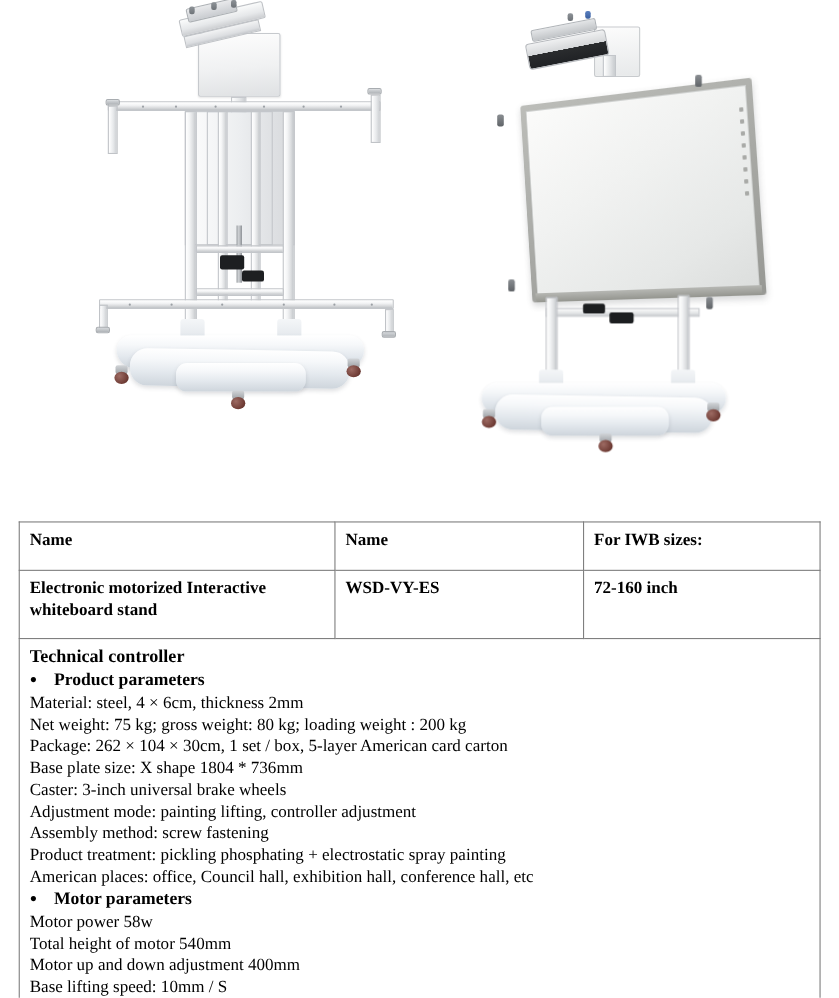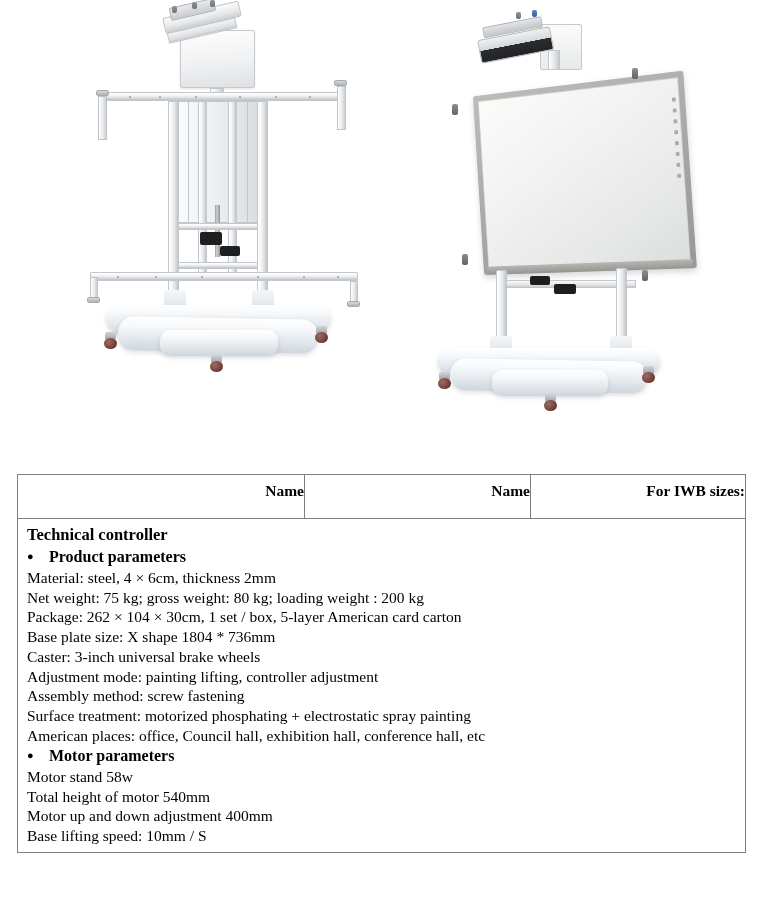--- a/index.html
+++ b/index.html
@@ -280,21 +280,21 @@
     vertical-align: top;
     padding: 6px 0 6px 9px;
     font-size: 15.5px;
     line-height: 1.30;
   }
   .spec-table td.h { font-weight: bold; }
   .col-a { width: 287px; }
   .col-b { width: 226px; }
   .col-c { width: 215px; }
 
-  .row-head td { height: 31px; text-align: right; }
+  .row-head td { height: 31px; }
   .row-val  td { height: 49px; }
 
   .tech-cell { padding: 5px 0 6px 9px; }
   .tech-title {
     font-weight: bold;
     font-size: 16.5px;
     line-height: 1.26;
     margin: 0 0 1px 0;
   }
   .bullet-line {
@@ -460,48 +460,53 @@
     <col class="col-a">
       <col class="col-b">
       <col class="col-c">
   </colgroup>
   <tbody>
     <tr class="row-head">
       <td class="h">Name</td>
       <td class="h">Name</td>
       <td class="h">For IWB sizes:</td>
     </tr>
+    <tr class="row-val">
+      <td class="h">Electronic motorized Interactive whiteboard stand</td>
+      <td class="h">WSD-VY-ES</td>
+      <td class="h">72-160 inch</td>
+    </tr>
     <tr>
       <td class="tech-cell" colspan="3">
         <p class="tech-title">Technical controller</p>
 
         <p class="bullet-line">
           <span class="dot"></span>
           <span>Product parameters</span>
         </p>
 
         <div id="product-lines">
             <p class="spec-line">Material: steel, 4 × 6cm, thickness 2mm</p>
             <p class="spec-line">Net weight: 75 kg; gross weight: 80 kg; loading weight : 200 kg</p>
             <p class="spec-line">Package: 262 × 104 × 30cm, 1 set / box, 5-layer American card carton</p>
             <p class="spec-line">Base plate size: X shape 1804 * 736mm</p>
             <p class="spec-line">Caster: 3-inch universal brake  wheels</p>
             <p class="spec-line">Adjustment mode: painting lifting, controller adjustment</p>
             <p class="spec-line">Assembly method: screw fastening</p>
-            <p class="spec-line">Surface treatment: motorized phosphating + electrostatic spray painting</p>
+            <p class="spec-line">Product treatment: pickling phosphating + electrostatic spray painting</p>
             <p class="spec-line">American places: office, Council hall, exhibition hall,  conference hall, etc</p>
           </div>
 
         <p class="bullet-line">
           <span class="dot"></span>
           <span>Motor parameters</span>
         </p>
 
         <div id="motor-lines">
-            <p class="spec-line">Motor stand 58w</p>
+            <p class="spec-line">Motor power 58w</p>
             <p class="spec-line">Total height of motor 540mm</p>
             <p class="spec-line">Motor up and down adjustment 400mm</p>
             <p class="spec-line">Base lifting speed: 10mm / S</p>
           </div>
       </td>
     </tr>
   </tbody>
 </table>
 
 </body></html>

